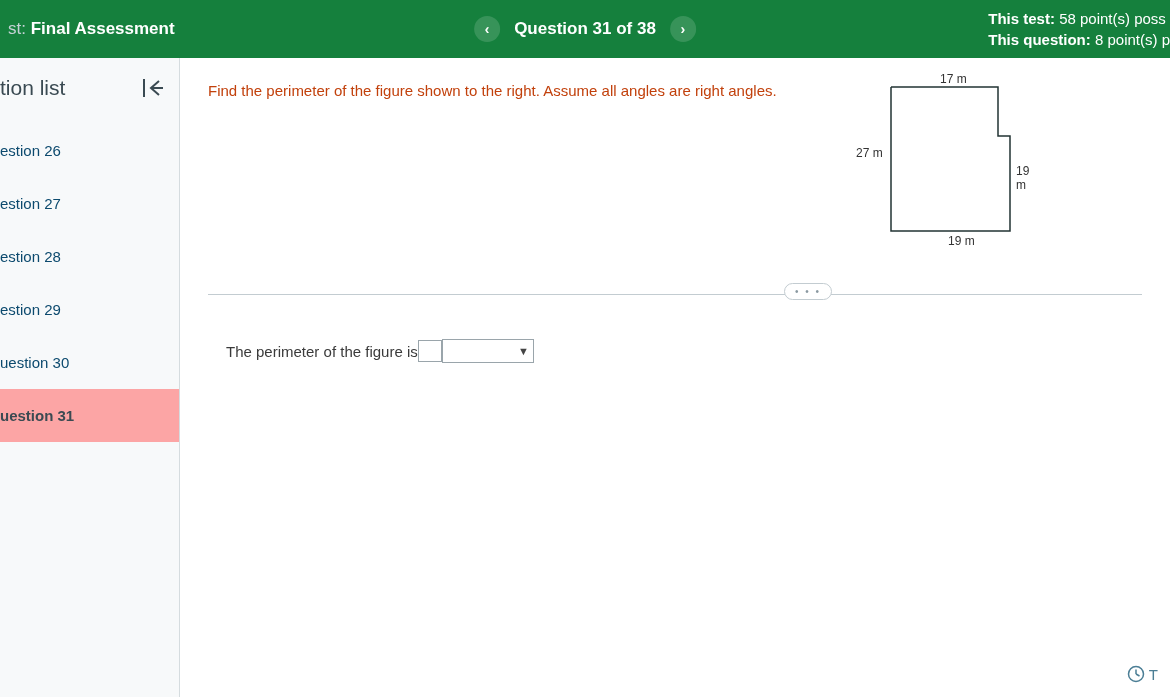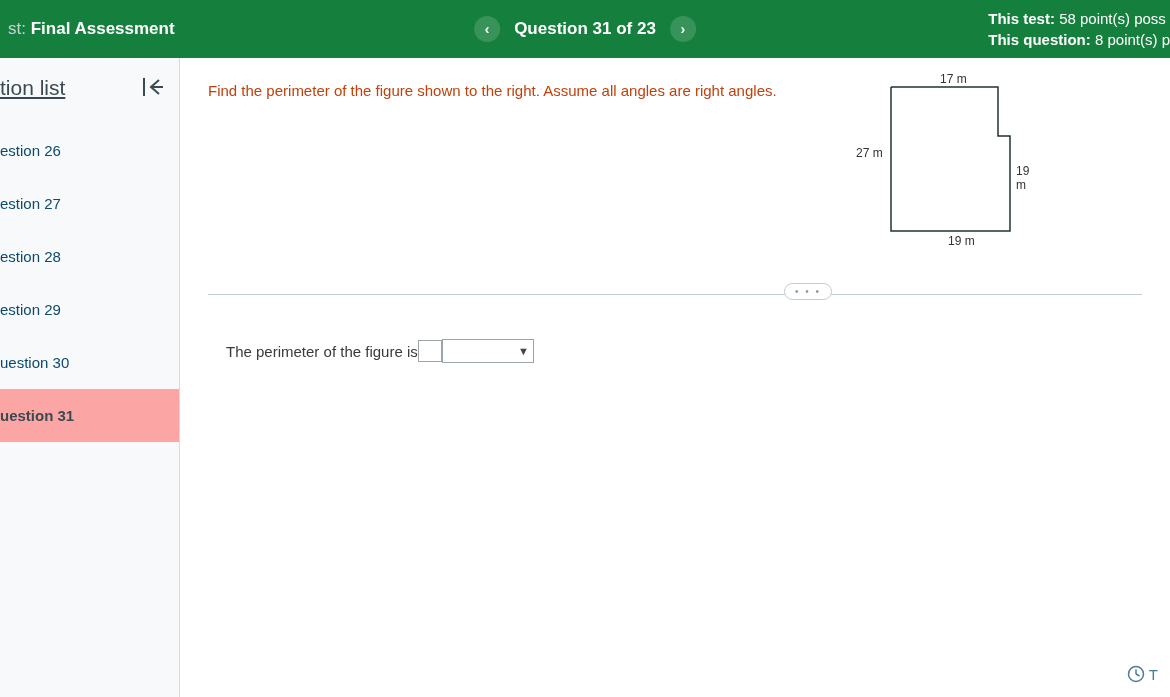--- a/index.html
+++ b/index.html
@@ -50,25 +50,25 @@
     
     .body { display: flex; height: calc(100% - 58px); }
     
     .sidebar {
       width: 180px;
       background: #f7f9fa;
       border-right: 1px solid #d5dcdf;
     }
     .sidebar-head {
       display: flex;
+      align-items: center;
       justify-content: space-between;
       padding: 18px 14px 24px 0;
       font-size: 21px;
       color: #3a4a52;
-      text-decoration: underline;
     }
     .collapse-icon svg { display: block; }
     .q-item {
       padding: 18px 0 18px 0;
       font-size: 15px;
       color: #0c4a6e;
       cursor: pointer;
     }
     .q-item.active {
       background: #fca5a5;
@@ -176,21 +176,21 @@
 </head>
 <body>
 
 <div class="header">
   <div class="header-left">
     <span class="label">st:</span>
     <span class="name">Final Assessment</span>
   </div>
   <div class="header-center">
     <div class="nav-btn">‹</div>
-    <div>Question 31 of 23</div>
+    <div>Question 31 of 38</div>
     <div class="nav-btn">›</div>
   </div>
   <div class="header-right">
     <div>
       <span class="bold">This test:</span>
       <span>58 point(s) poss</span>
     </div>
     <div>
       <span class="bold">This question:</span>
       <span>8 point(s) p</span>

